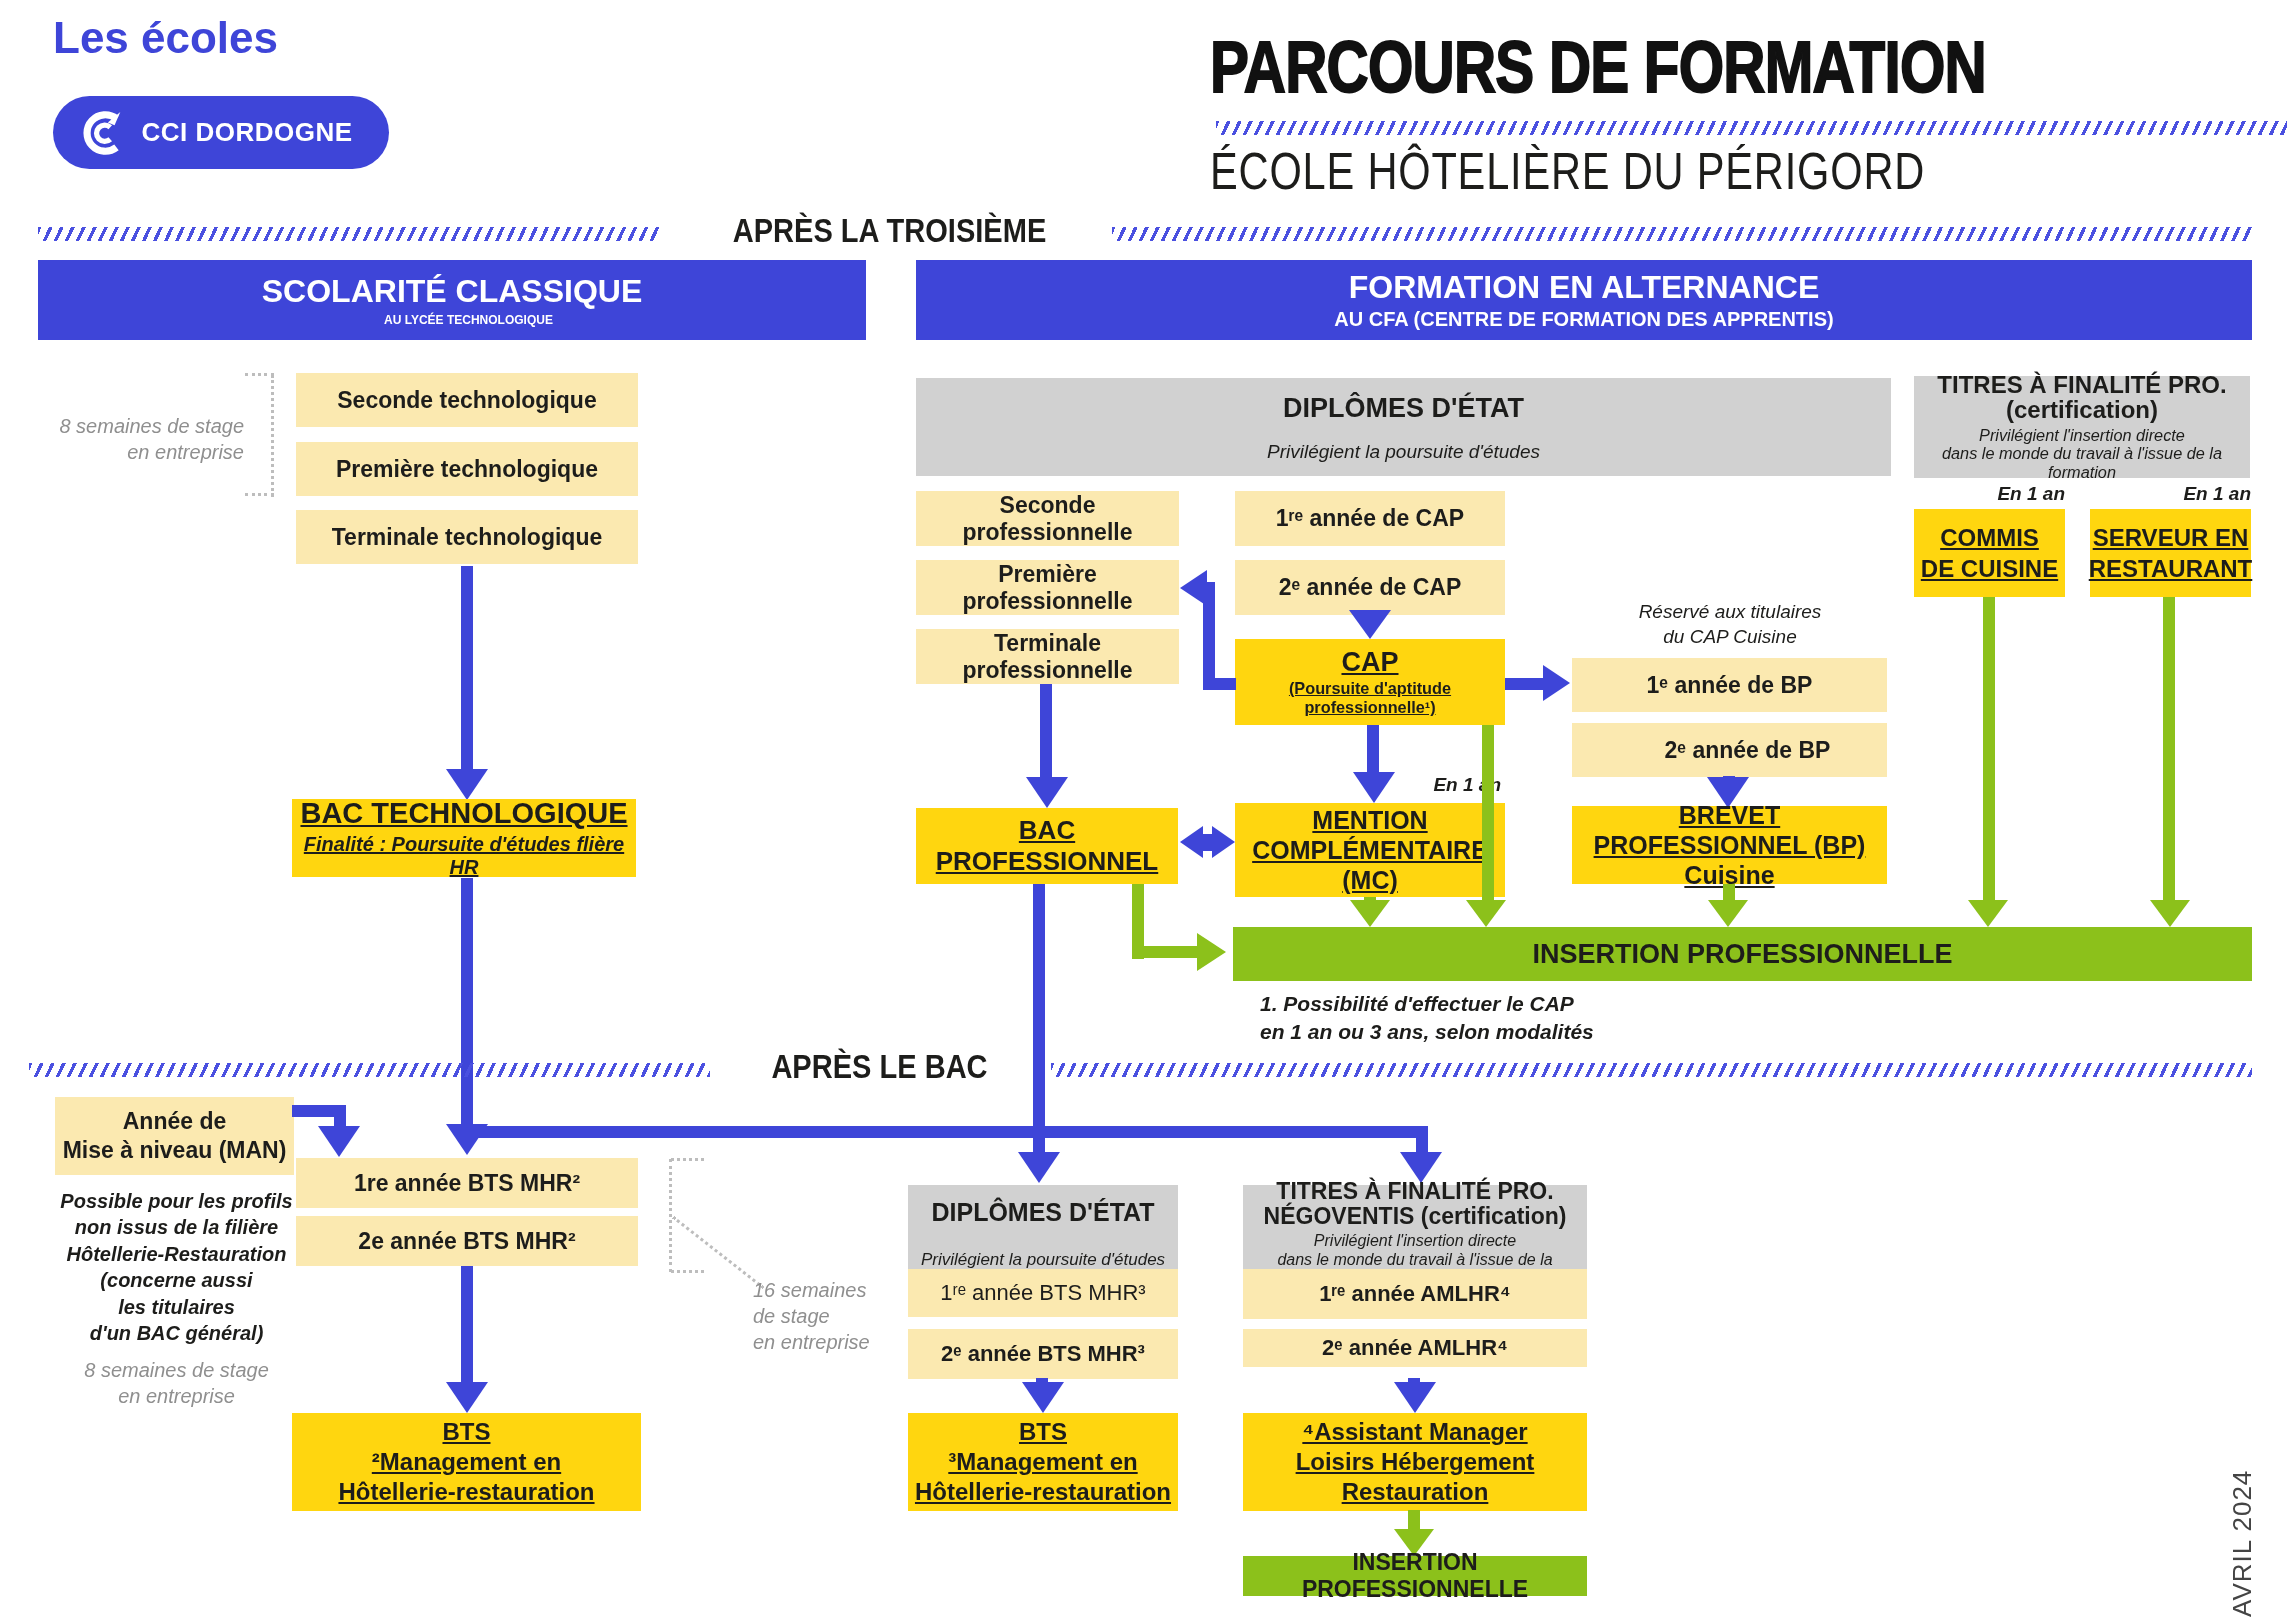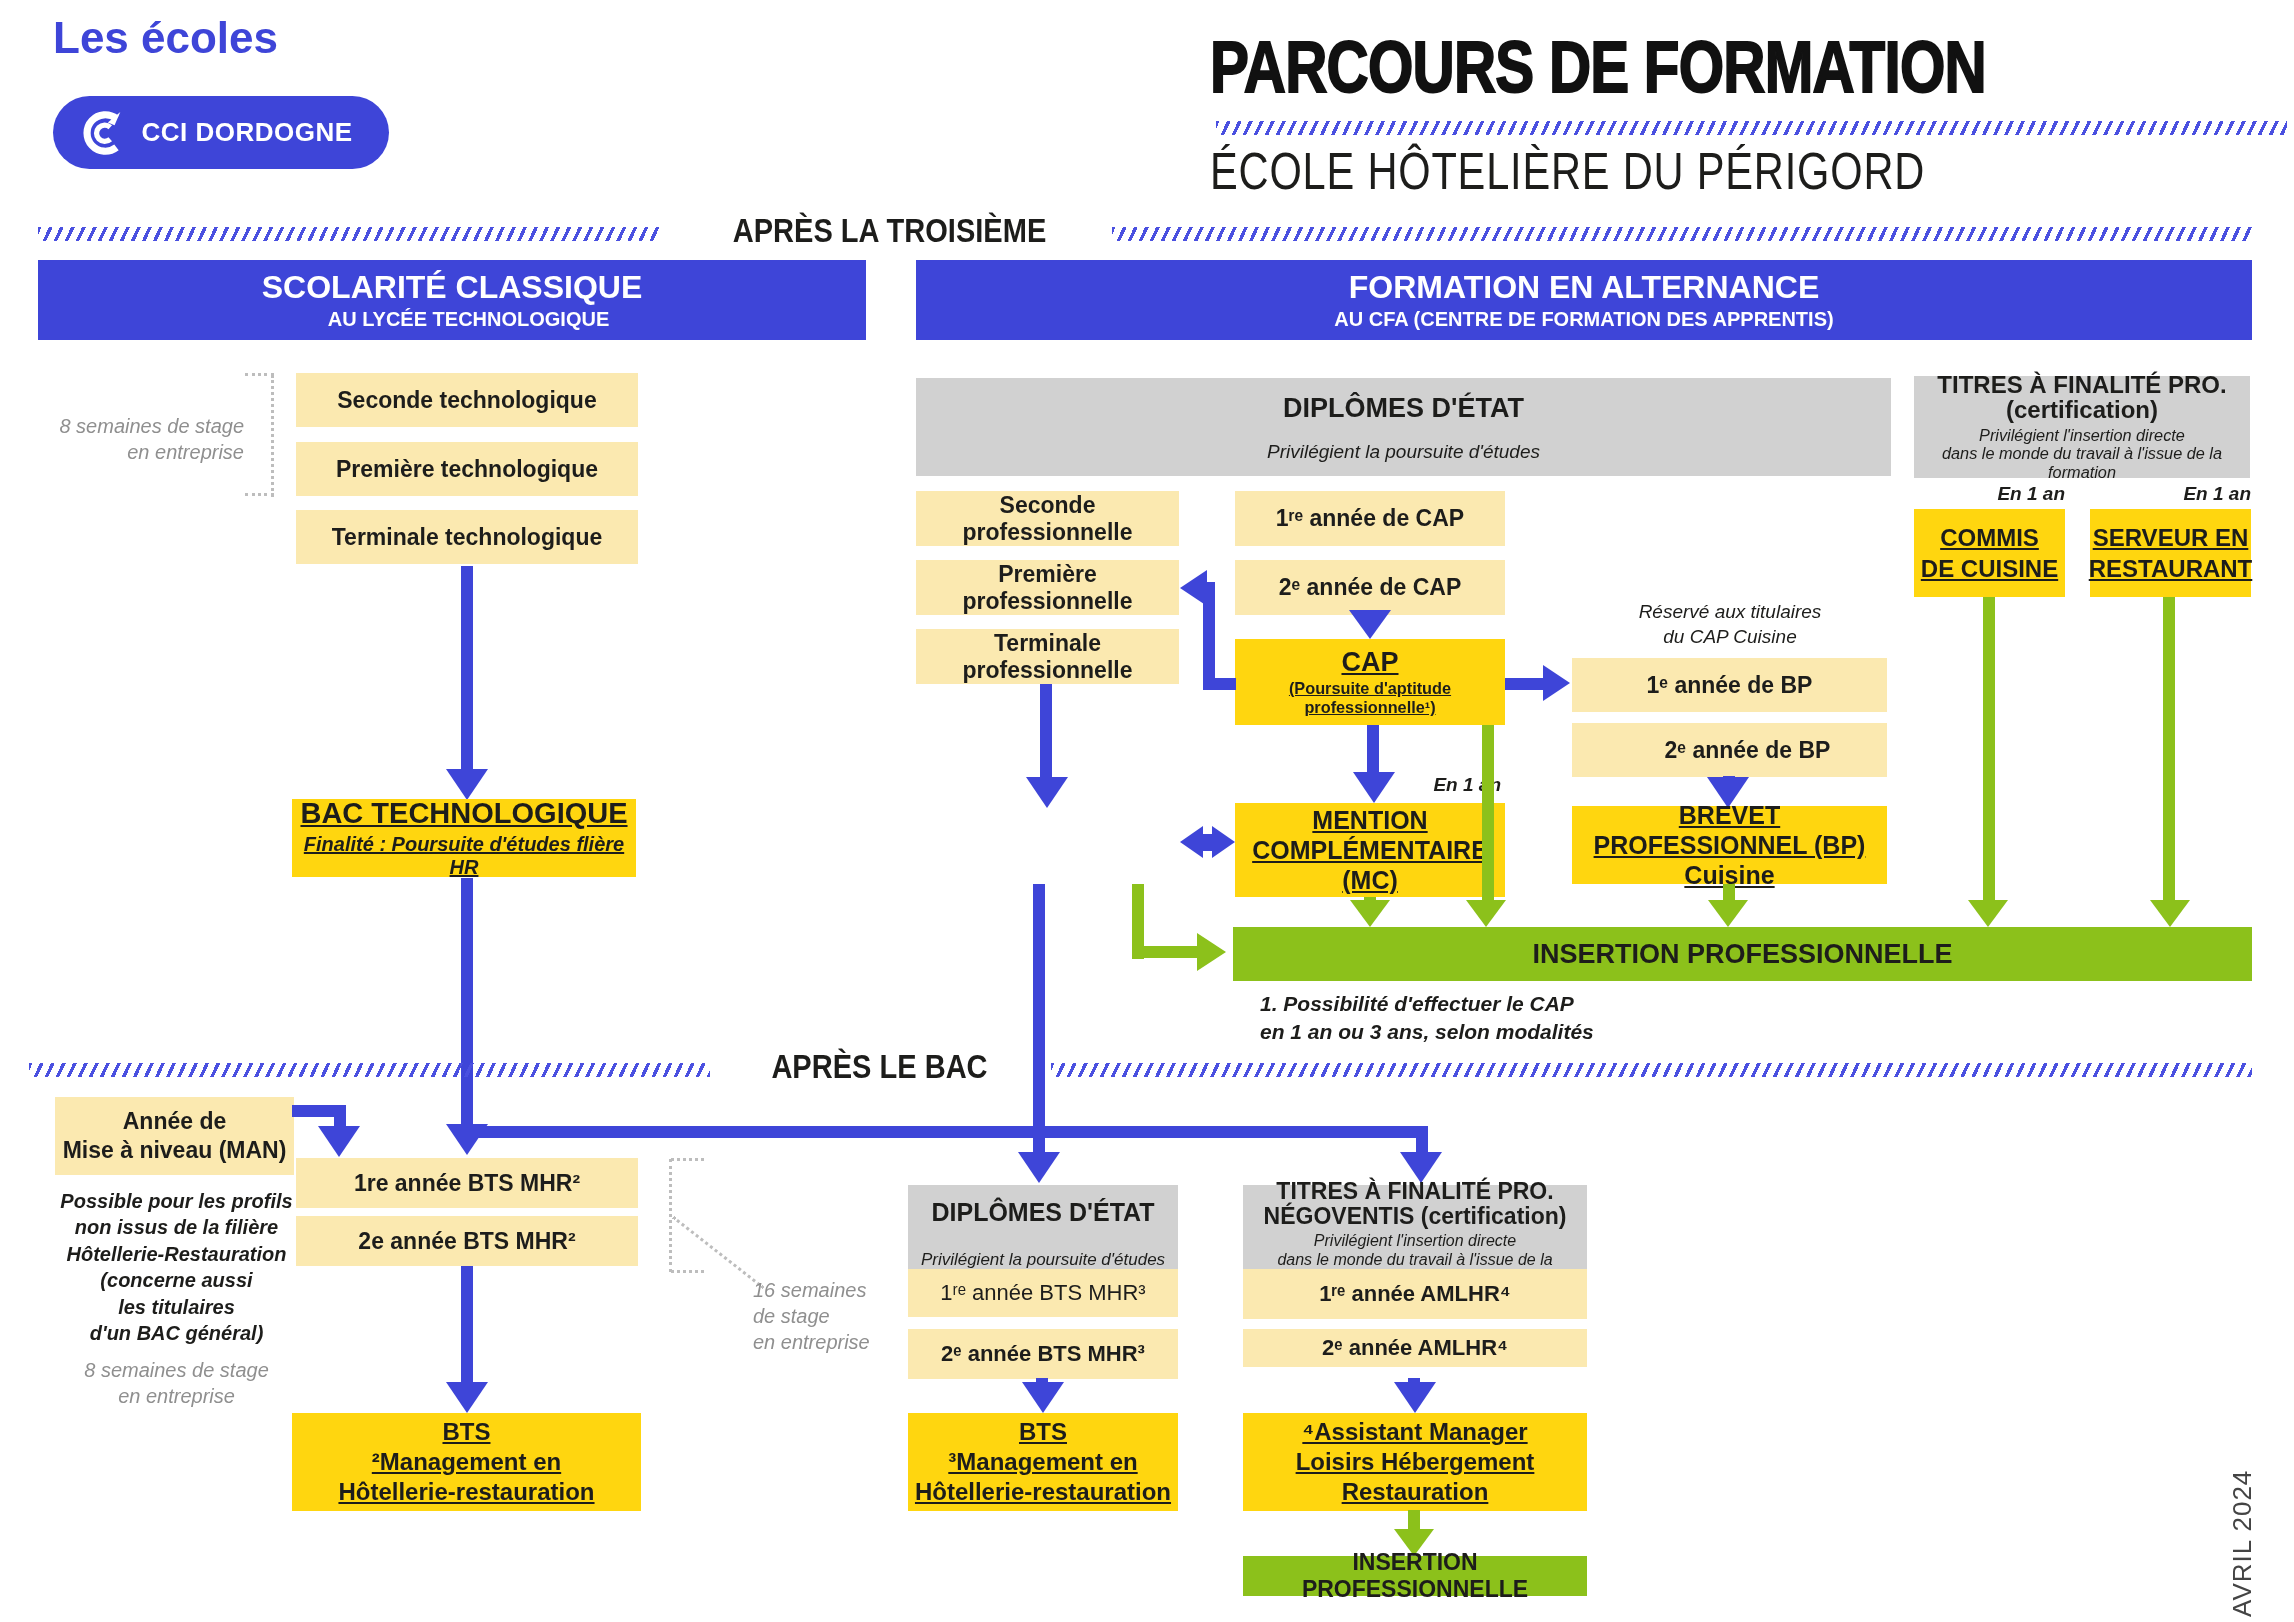--- a/index.html
+++ b/index.html
@@ -55,21 +55,21 @@
   <div class="abs condl" style="left:1210px;top:25px;font-size:73px;font-weight:700;color:#111;-webkit-text-stroke:1.9px #111;letter-spacing:-1px;">PARCOURS DE FORMATION</div>
   <div class="hatch" style="left:1216px;top:121px;width:1071px;"></div>
   <div class="abs condl" style="left:1210px;top:141px;font-size:52px;font-weight:400;letter-spacing:1px;color:#1d1d1b;">ÉCOLE HÔTELIÈRE DU PÉRIGORD</div>
 
   <div class="hatch" style="left:38px;top:227px;width:623px;"></div>
   <div class="abs condc" style="left:679px;top:212px;width:421px;text-align:center;font-size:33px;font-weight:700;">APRÈS LA TROISIÈME</div>
   <div class="hatch" style="left:1112px;top:227px;width:1140px;"></div>
 
   <div class="bx bluebx" style="left:38px;top:260px;width:828px;height:80px;">
     <div style="font-size:32px;font-weight:700;">SCOLARITÉ CLASSIQUE</div>
-    <div style="font-size:20px;font-weight:700;margin-top:2.9px;margin-left:33px;">AU LYCÉE TECHNOLOGIQUE</div>
+    <div style="font-size:12px;font-weight:700;margin-top:2.9px;margin-left:33px;">AU LYCÉE TECHNOLOGIQUE</div>
   </div>
   <div class="bx bluebx" style="left:916px;top:260px;width:1336px;height:80px;">
     <div style="font-size:32px;font-weight:700;">FORMATION EN ALTERNANCE</div>
     <div style="font-size:20px;font-weight:700;margin-top:2.9px;">AU CFA (CENTRE DE FORMATION DES APPRENTIS)</div>
   </div>
 
   <div class="bx cream" style="left:296px;top:373px;width:342px;height:54px;font-size:23px;font-weight:600;">
     <div>Seconde technologique</div>
   </div>
   <div class="bx cream" style="left:296px;top:442px;width:342px;height:54px;font-size:23px;font-weight:600;">
@@ -153,20 +153,23 @@
     <div>2ᵉ année de BP</div>
   </div>
 
   <div class="vl" style="left:1040px;top:684px;height:96px;"></div>
   <div class="tri td" style="left:1026px;top:777px;"></div>
   <div class="vl" style="left:1367px;top:725px;height:51px;"></div>
   <div class="tri td" style="left:1353px;top:772px;"></div>
   <div class="vl" style="left:1723px;top:776px;height:4.8px;"></div>
   <div class="tri td" style="left:1707px;top:777px;"></div>
 
+  <div class="bx yellow" style="left:916px;top:808px;width:262px;height:76px;">
+    <div style="font-size:26px;font-weight:700;">BAC PROFESSIONNEL</div>
+  </div>
 
   <div class="tri tlft" style="left:1180px;top:826px;border-top-width:16.3px;border-bottom-width:16.3px;border-right-width:23px;"></div>
   <div class="hl" style="left:1200px;top:834px;width:15.3px;height:17px;"></div>
   <div class="tri trgt" style="left:1212px;top:826px;border-top-width:16.3px;border-bottom-width:16.3px;border-left-width:23px;"></div>
 
   <div class="bx yellow" style="left:1235px;top:803px;width:270px;height:94px;">
     <div class="pl" style="font-size:25px;font-weight:700;line-height:1.2;">MENTION
 COMPLÉMENTAIRE (MC)</div>
   </div>
   <div class="abs ital" style="left:1405px;top:774px;width:96px;text-align:right;font-size:19px;font-weight:600;">En 1 an</div>

